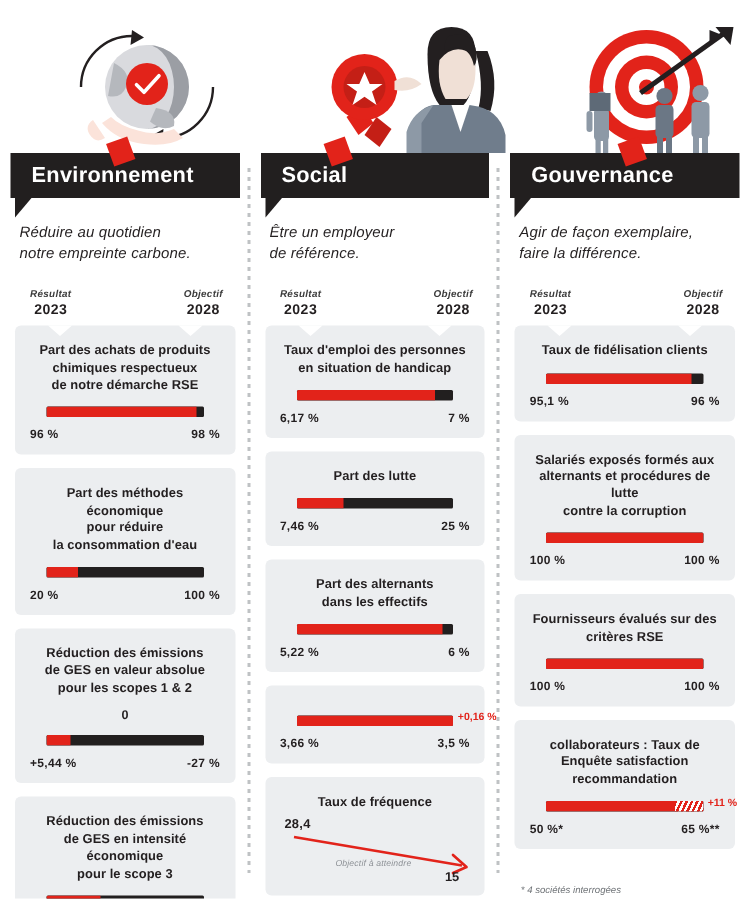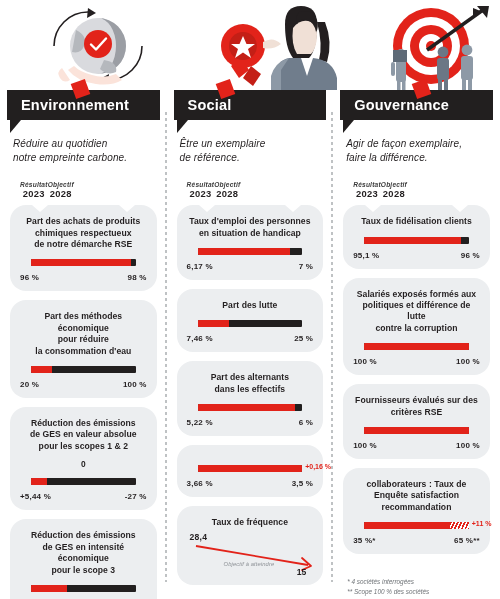--- a/index.html
+++ b/index.html
@@ -4,21 +4,21 @@
 <style>
   * { box-sizing: border-box; margin:0; padding:0; }
   html,body { width:500px; height:599px; }
   body {
     font-family: "Liberation Sans", sans-serif;
     background:#ffffff;
     color:#231f20;
     overflow:hidden;
   }
   .page { position:relative; width:500px; height:599px; display:flex; }
-  .col { position:relative; width:166.6px; height:479px; padding:4px 10px; }
+  .col { position:relative; width:166.6px; height:479px; padding:16px 10px; }
   .col.divider::after{
     content:""; position:absolute; top:112px; right:0px; width:2px; height:470px;
     background-image: repeating-linear-gradient(to bottom,#bfc2c4 0px,#bfc2c4 3px,transparent 3px,transparent 6px);
   }
   
   .illus { position:relative; height:86px; }
   .illus svg { position:absolute; }
 
   
   .banner-wrap{ position:relative; margin:0 -3px; }
@@ -37,30 +37,30 @@
     position:absolute; z-index:3; width:15px; height:16px; background:#e2231a;
     transform:rotate(-20deg);
   }
   
   .tagline{
     font-style:italic; font-size:10px; line-height:1.36; color:#231f20;
     margin-top:17px; padding-left:3px; letter-spacing:.1px;
   }
   
   .legend{
-    display:flex; justify-content:flex-start; margin-top:17px; padding:0 8px 0 10px;
+    display:flex; justify-content:space-between; margin-top:17px; padding:0 8px 0 10px;
   }
   .legend .lg{ text-align:center; line-height:1.12; }
   .legend .lg .ttl{ font-size:6.6px; font-style:italic; font-weight:bold; color:#3c3c3c; letter-spacing:.2px;}
   .legend .lg .yr{ font-size:9.4px; font-weight:bold; color:#231f20; letter-spacing:.3px;}
 
   
   .cards{ margin-top:6px; display:flex; flex-direction:column; }
   .card{
-    position:relative; background:#eceef0; border-radius:16px;
+    position:relative; background:#eceef0; border-radius:4px;
     padding:11px 9px 9px; margin-bottom:9px;
   }
   .card .notch{
     position:absolute; top:0; width:0; height:0;
     border-left:8px solid transparent; border-right:8px solid transparent;
     border-top:7px solid #ffffff;
   }
   .card .notch.l{ left:22px; }
   .card .notch.r{ right:22px; }
   .c-title{
@@ -238,21 +238,21 @@
       <path d="M62 38 q10 -6 18 2 q-8 6 -18 4z" fill="#f0e0d6"></path>
     </g>
   </svg>
       </div>
       <div class="banner-wrap">
         <div class="red-tab" style="left:44px;top:-9px"></div>
         <div class="banner">Social</div>
         <div class="banner-tail"></div>
       </div>
       <div class="tagline">
-        <div>Être un exemplaire</div>
+        <div>Être un employeur</div>
         <div>de référence.</div>
       </div>
       <div class="legend">
         <div class="lg">
           <div class="ttl">Résultat</div>
           <div class="yr">2023</div>
         </div>
         <div class="lg">
           <div class="ttl">Objectif</div>
           <div class="yr">2028</div>
@@ -400,21 +400,21 @@
             </div>
           </div>
           <div class="vals">
             <span>95,1 %</span>
             <span>96 %</span>
           </div>
         </div>
         <div class="card nonotch">
           <div class="c-title">
             <div>Salariés exposés formés aux</div>
-            <div>politiques et différence de lutte</div>
+            <div>alternants et procédures de lutte</div>
             <div>contre la corruption</div>
           </div>
           <div class="bar-zone">
             <div class="bar">
               <div class="fill" style="width:100%"></div>
             </div>
           </div>
           <div class="vals">
             <span>100 %</span>
             <span>100 %</span>
@@ -442,21 +442,21 @@
             <div>recommandation</div>
           </div>
           <div class="bar-zone">
             <div class="bar">
               <div class="fill" style="width:82%"></div>
               <div class="hatch" style="left:82%;width:18%"></div>
             </div>
             <div class="delta">+11 %</div>
           </div>
           <div class="vals">
-            <span>35 %*</span>
+            <span>50 %*</span>
             <span>65 %**</span>
           </div>
         </div>
       </div>
       <div class="notes">
         <div>* 4 sociétés interrogées</div>
         <div>** Scope 100 % des sociétés</div>
       </div>
     </div>
   </div>

